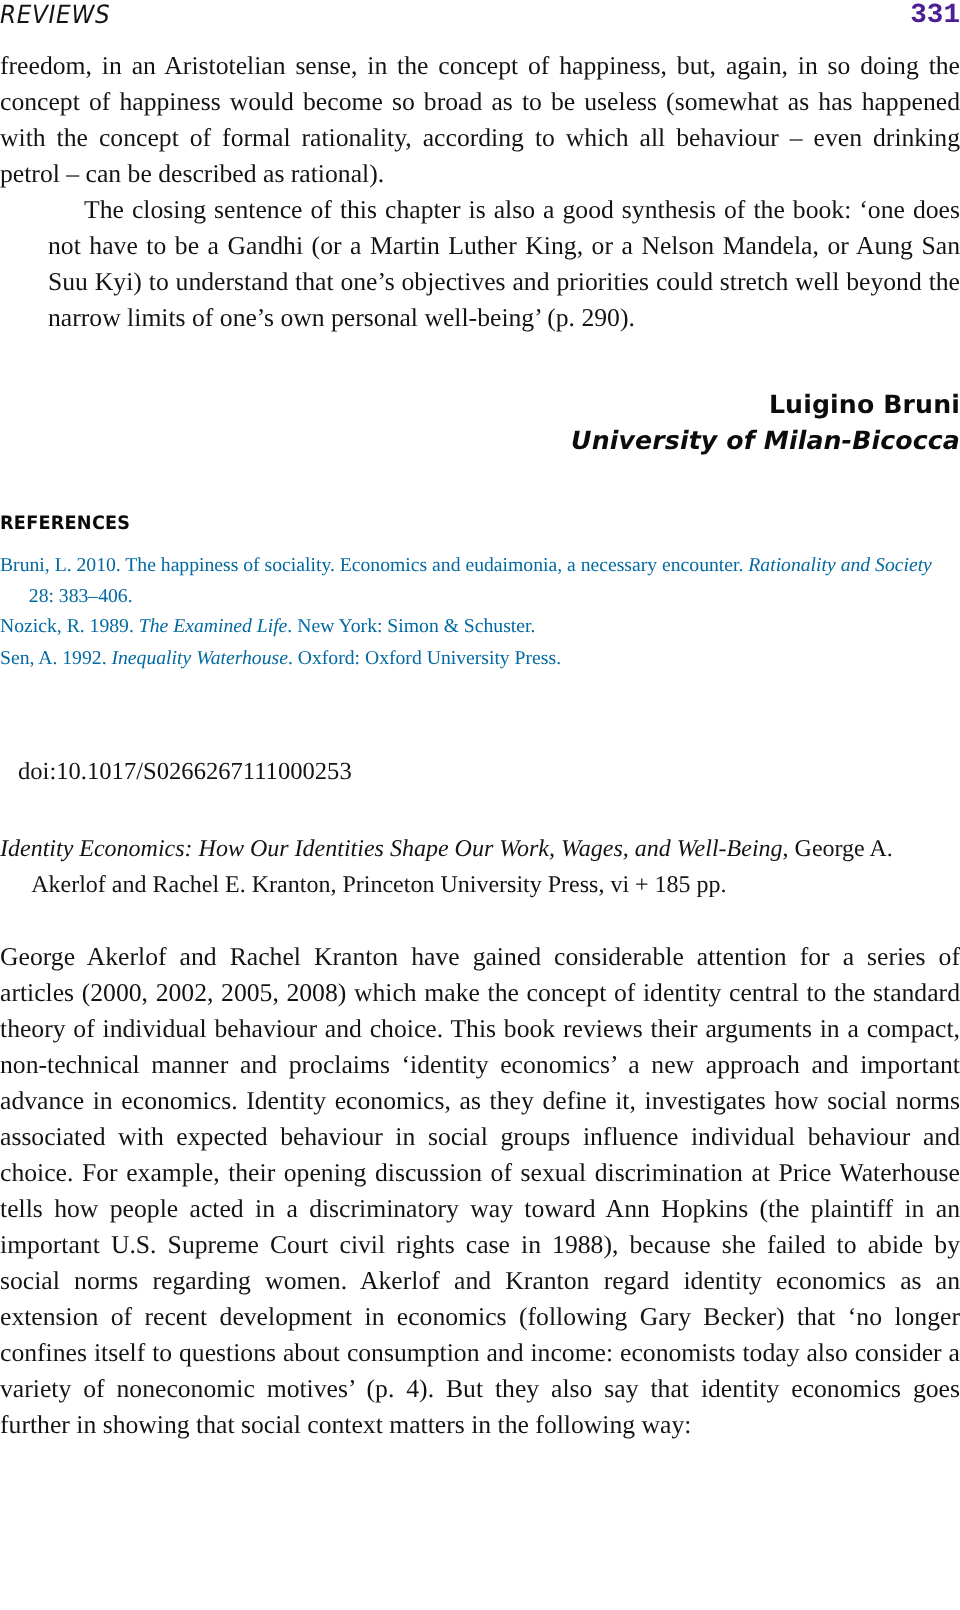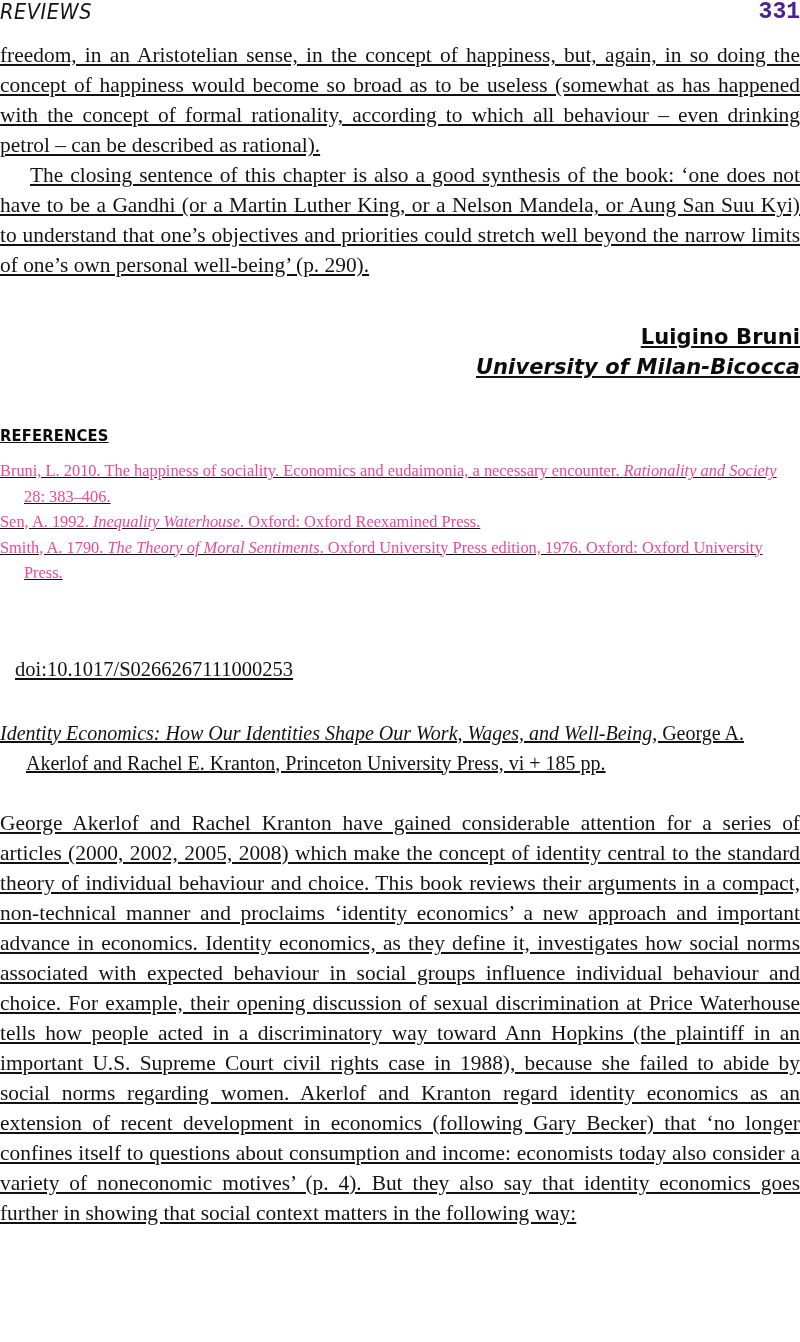--- a/index.html
+++ b/index.html
@@ -54,34 +54,34 @@
     line-height: 24px;
     color: #4c1d95;
   }
 
   
   .content {
     position: absolute;
     top: 40px;
     left: 0px;
     width: 800px;
-    text-decoration: underline;
   }
 
   p.body-text {
     margin: 0;
     font-size: 21.4px;
     line-height: 30px;
     text-align: justify;
     text-justify: inter-word;
     hyphens: none;
     color: #131313;
   }
   p.body-text.indented {
     text-indent: 30px;
+    margin-left: 40px;
   }
 
   
   .signature {
     margin-top: 42px;
     text-align: right;
     font-family: "DejaVu Sans", "Liberation Sans", sans-serif;
     line-height: 30px;
   }
   .signature-name {
@@ -117,21 +117,21 @@
     margin: 0;
     padding: 0;
     list-style: none;
   }
   .reference-item {
     font-size: 16.4px;
     line-height: 25.5px;
     padding-left: 24px;
     text-indent: -24px;
     text-align: left;
-    color: #ec4899;
+    color: #0369a1;
   }
   .reference-item i {
     font-style: italic;
   }
 
   
   .doi-line {
     margin: 15px;
     font-size: 20.5px;
     line-height: 28px;
@@ -183,24 +183,24 @@
 
     <h2 class="references-heading">REFERENCES</h2>
 
     <div class="spacer-xs"></div>
 
     <ul class="references-list">
       <li class="reference-item">
         <span>Bruni, L. 2010. The happiness of sociality. Economics and eudaimonia, a necessary encounter. </span><i>Rationality and Society</i><span> 28: 383–406.</span>
       </li>
       <li class="reference-item">
-        <span>Sen, A. 1992. </span><i>Inequality Waterhouse</i><span>. Oxford: Oxford Reexamined Press.</span>
+        <span>Nozick, R. 1989. </span><i>The Examined Life</i><span>. New York: Simon &amp; Schuster.</span>
       </li>
       <li class="reference-item">
-        <span>Smith, A. 1790. </span><i>The Theory of Moral Sentiments</i><span>. Oxford University Press edition, 1976. Oxford: Oxford University Press.</span>
+        <span>Sen, A. 1992. </span><i>Inequality Waterhouse</i><span>. Oxford: Oxford University Press.</span>
       </li>
     </ul>
 
     <div class="spacer-xl"></div>
 
     <p class="doi-line">doi:10.1017/S0266267111000253</p>
 
     <div class="spacer-sm"></div>
 
     <p class="book-citation">

